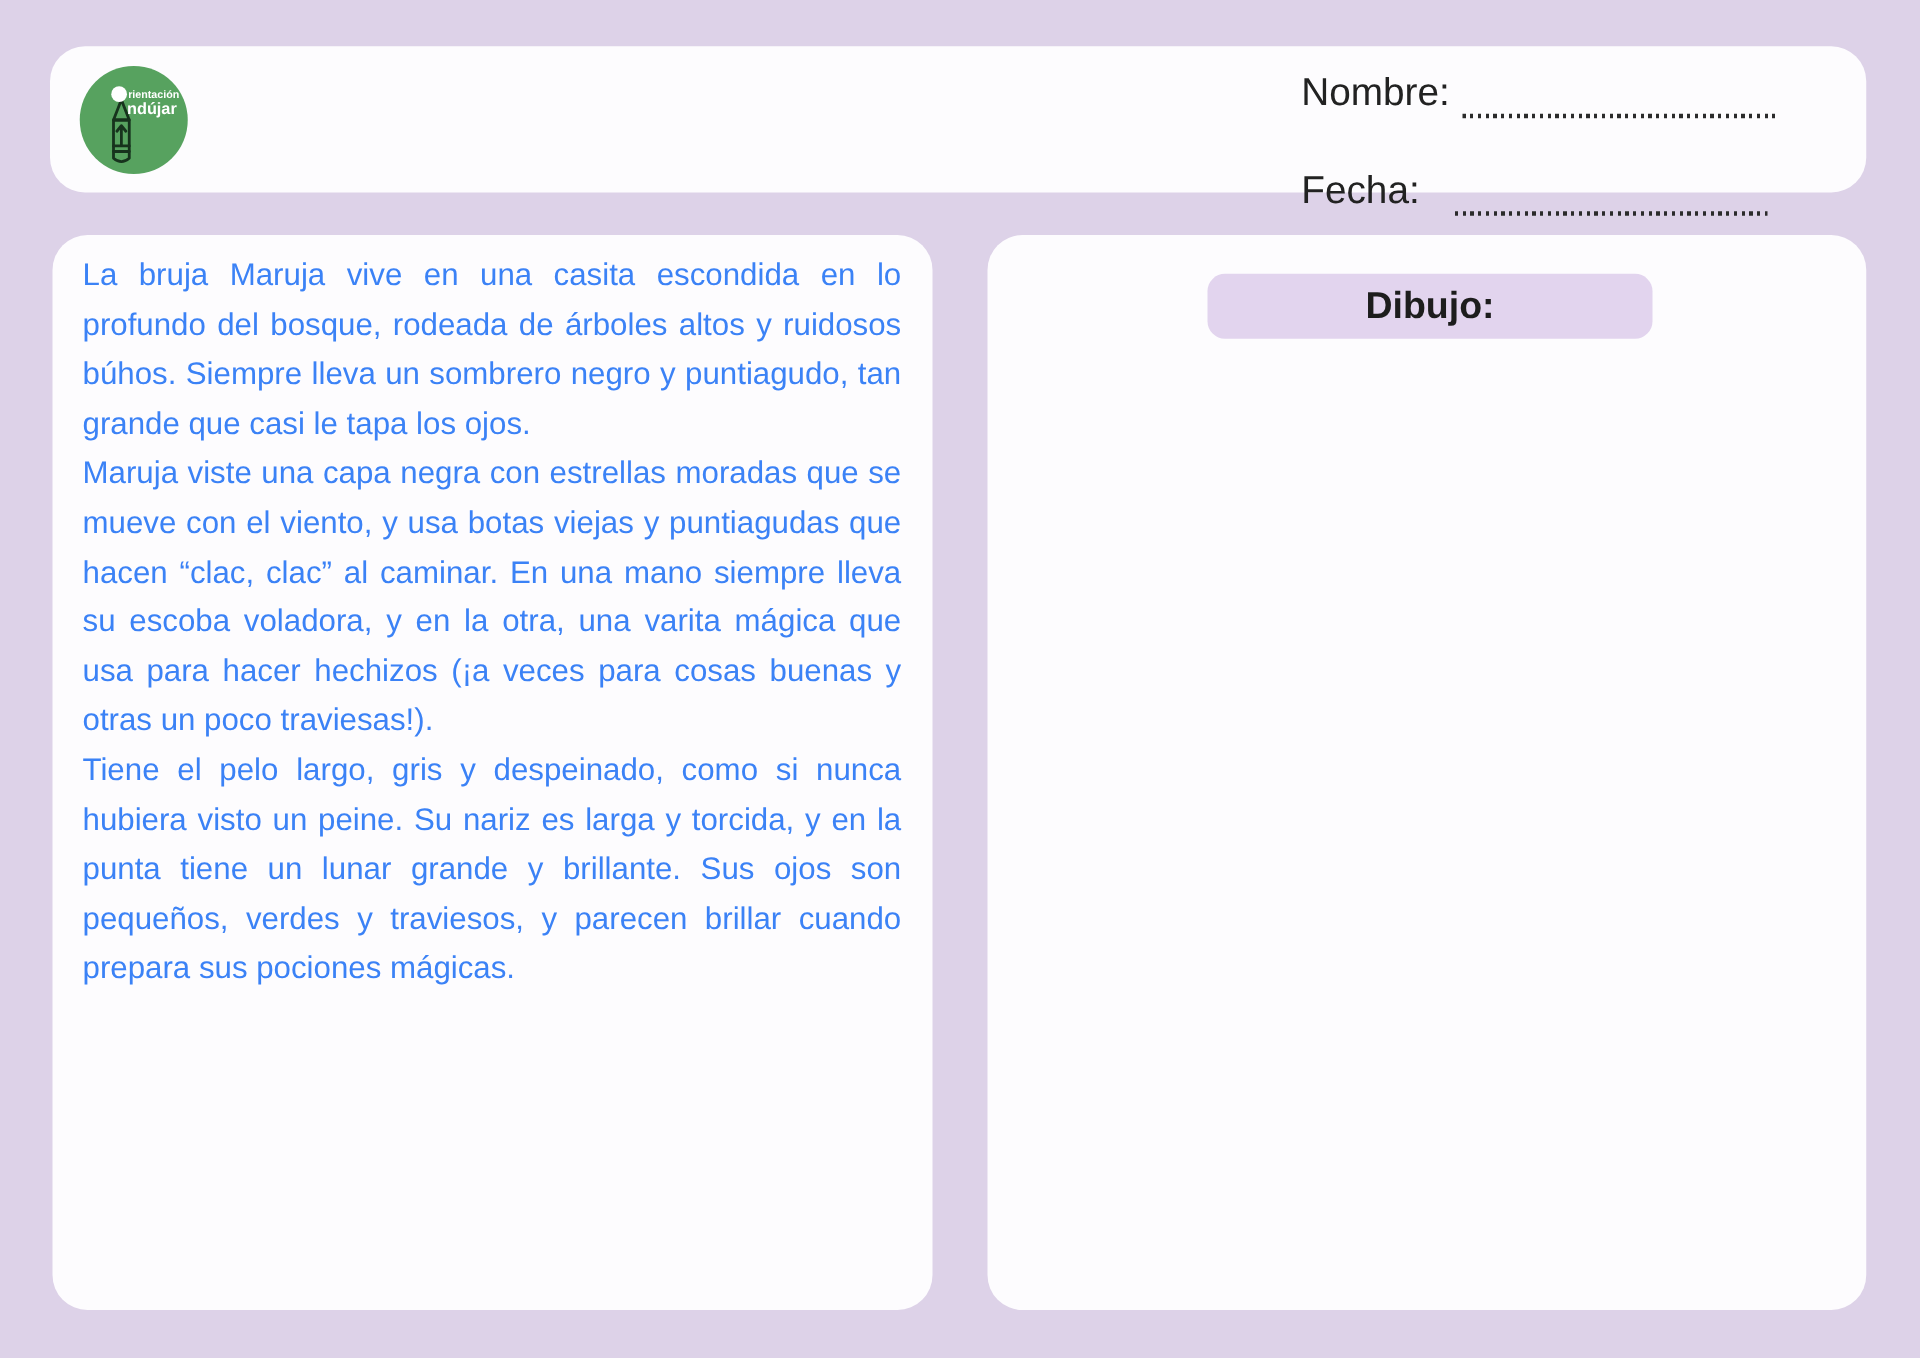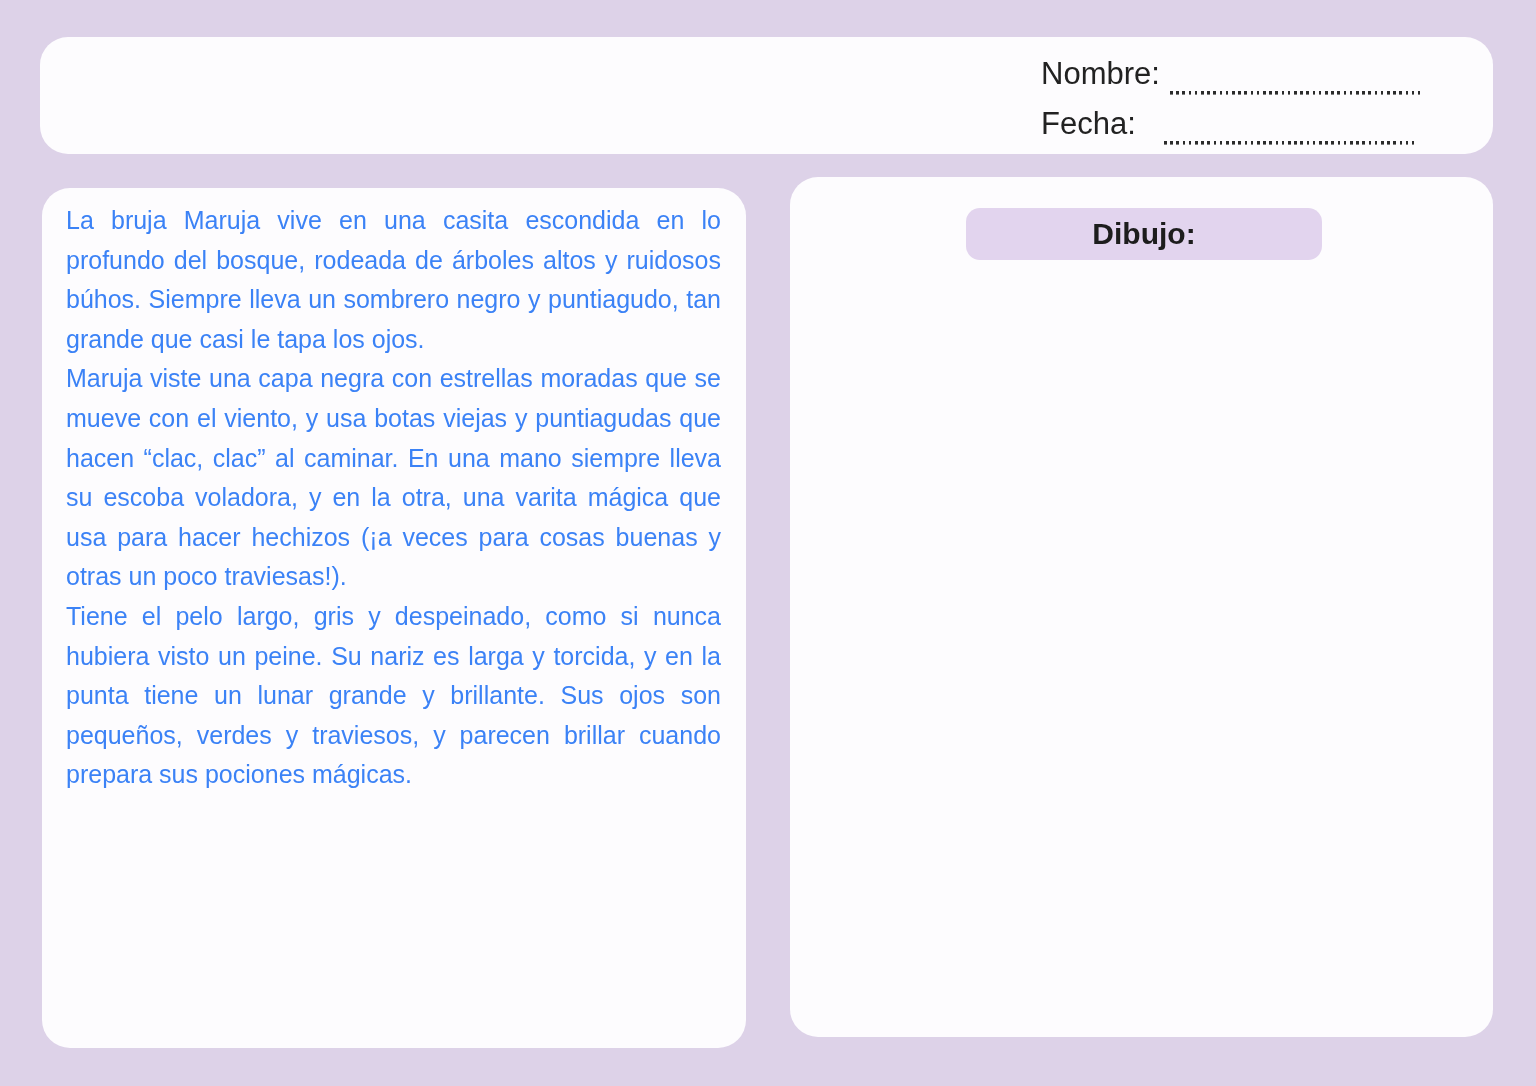--- a/index.html
+++ b/index.html
@@ -47,21 +47,21 @@
     right: 52px; top: 10px;
     width: 400px;
   }
   .field-row {
     display: flex;
     align-items: flex-end;
     gap: 10px;
     height: 44px;
     margin-top: 4px;
   }
-  .field-row + .field-row { margin-top: 6px; gap: 28px; }
+  .field-row + .field-row { margin-top: 34px; gap: 28px; }
   .field-label {
     font-size: 31px;
     color: #222;
     white-space: nowrap;
     line-height: 1;
     padding-bottom: 6px;
   }
   .dotline {
     width: 250px;
     height: 14px;
@@ -79,21 +79,21 @@
   }
   .reading-panel p {
     margin: 0;
     font-size: 25px;
     line-height: 39.6px;
     text-align: justify;
     color: #3b82f6;
   }
   
   .drawing-panel {
-    left: 790px; top: 177px;
+    left: 790px; top: 188px;
     width: 703px; height: 860px;
   }
   .dibujo-box {
     position: absolute;
     left: 176px; top: 31px;
     width: 356px; height: 52px;
     background: #e2d4ee;
     border-radius: 14px;
     display: flex;
     align-items: center;
@@ -106,20 +106,38 @@
     position: absolute;
     left: 10px; top: 100px;
     right: 10px; bottom: 10px;
   }
 </style>
 </head>
 <body>
 
 <div class="card header">
 
+  <div class="logo">
+    <svg viewBox="0 0 100 100" width="90" height="90">
+      <circle cx="50" cy="50" r="48" fill="#57a25f"></circle>
+
+      <g stroke="#17331d" stroke-width="2.5" fill="none" stroke-linejoin="round" stroke-linecap="round">
+        <path d="M32 50 L39 32 L46 50 Z"></path>
+        <path d="M32 50 L32 78 L46 78 L46 50 Z"></path>
+        <path d="M32 78 L32 84 Q39 90 46 84 L46 78"></path>
+        <line x1="32" y1="73" x2="46" y2="73"></line>
+
+        <path d="M39 72 L39 56 M35 60 L39 55 L43 60"></path>
+      </g>
+
+      <circle cx="37" cy="27" r="7" fill="#ffffff"></circle>
+      <text x="45" y="30" font-family="Liberation Sans, sans-serif" font-size="9.5" font-weight="bold" fill="#ffffff">rientación</text>
+      <text x="44" y="45" font-family="Liberation Sans, sans-serif" font-size="14.5" font-weight="bold" fill="#ffffff">ndújar</text>
+    </svg>
+  </div>
 
 
   <div class="fields">
     <div class="field-row">
       <span class="field-label">Nombre:</span>
       <span class="dotline"></span>
     </div>
     <div class="field-row">
       <span class="field-label">Fecha:</span>
       <span class="dotline"></span>

